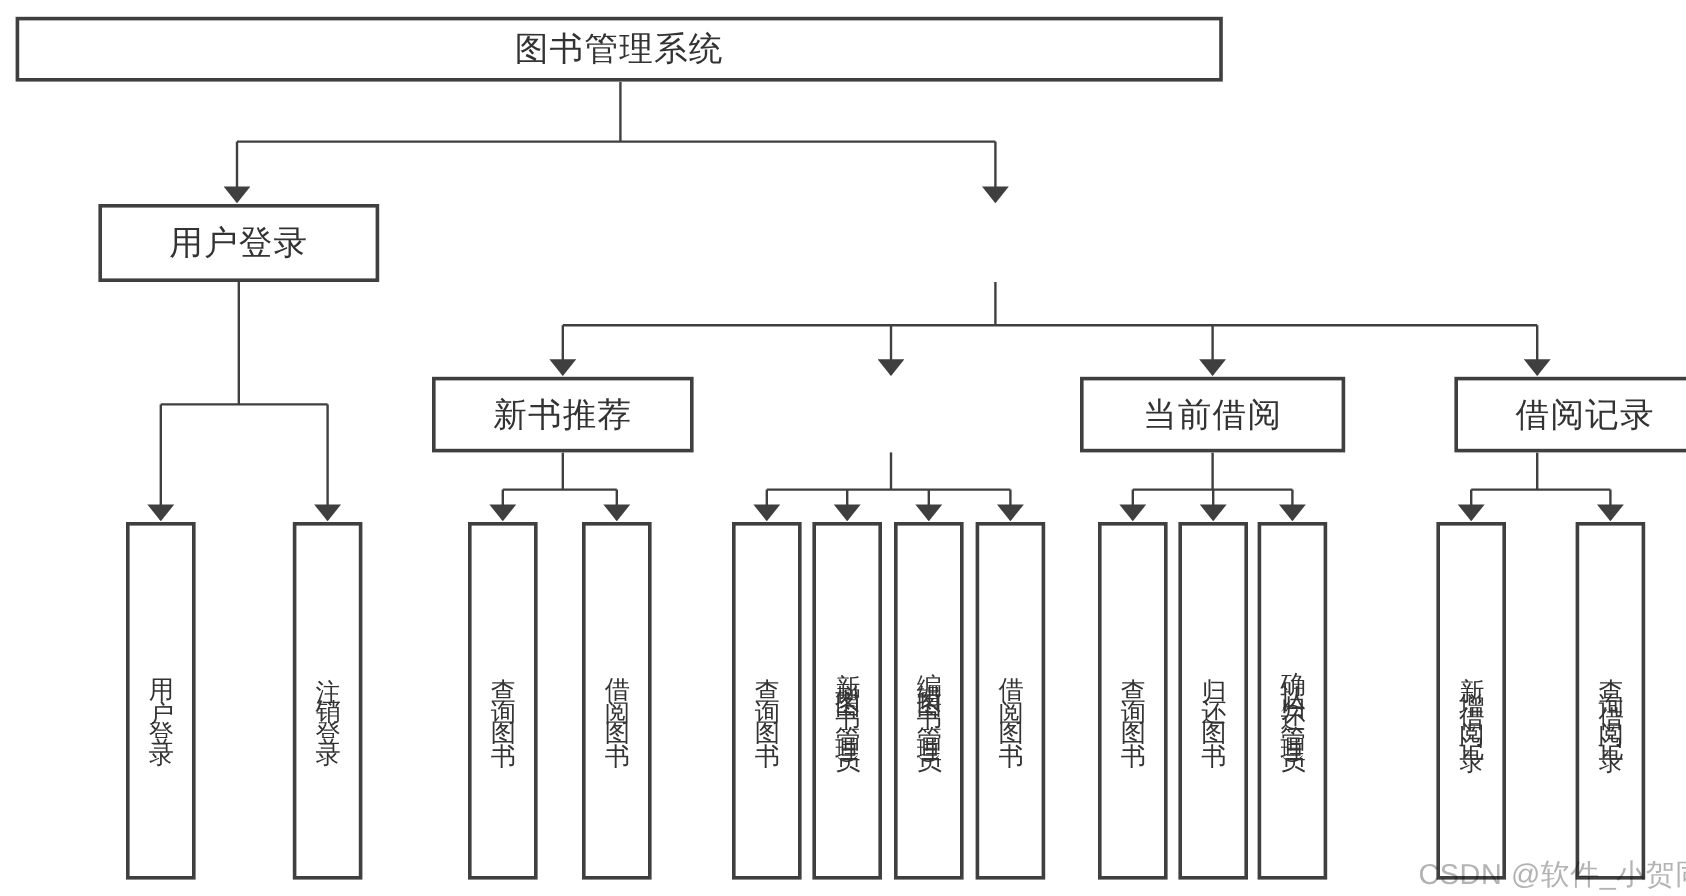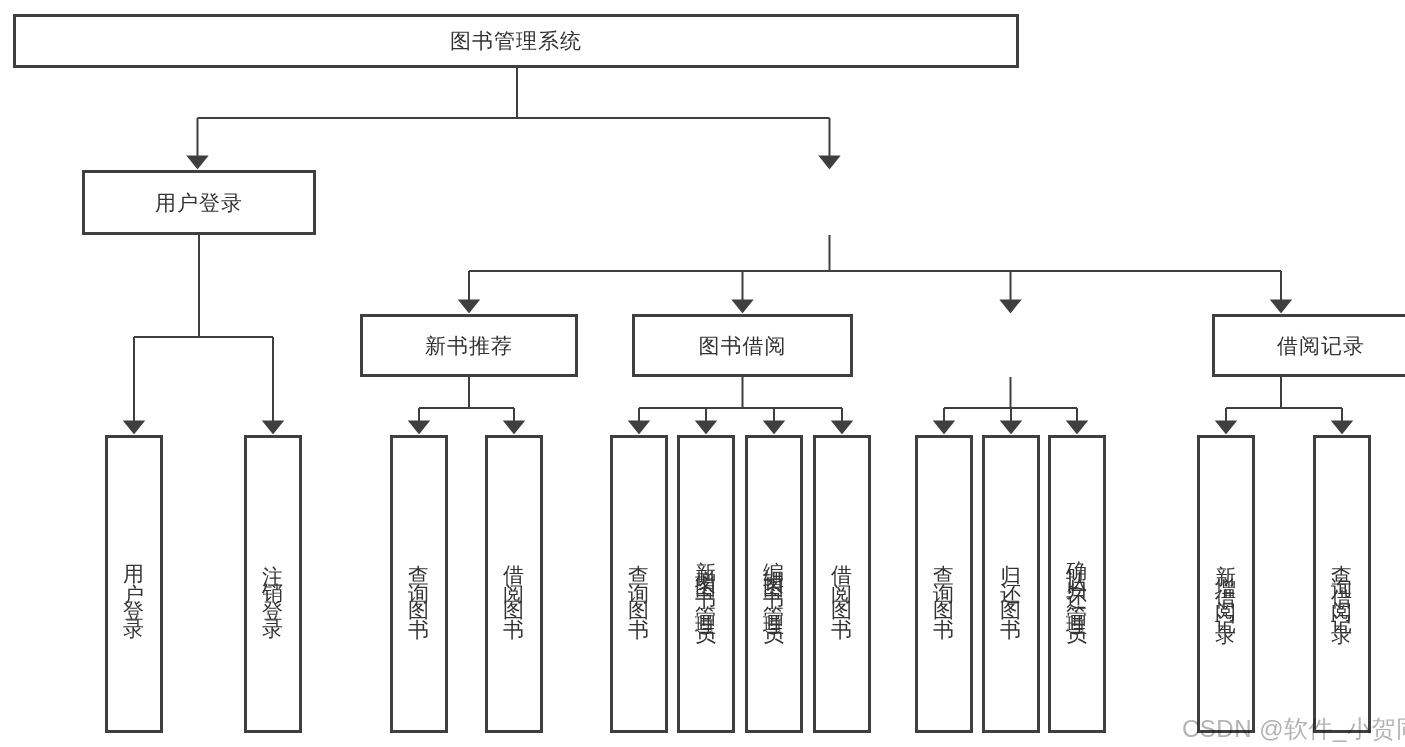--- a/index.html
+++ b/index.html
@@ -21,21 +21,21 @@
     position: absolute;
     box-sizing: border-box;
     border: 3px solid #3f3f3f;
     background: #ffffff;
     display: flex;
     align-items: center;
     justify-content: center;
     color: #333333;
   }
   .hlabel {
-    font-size: 21px;
+    font-size: 28px;
     letter-spacing: 1px;
     white-space: nowrap;
   }
   .vlabel {
     writing-mode: vertical-rl;
     text-orientation: mixed;
     font-size: 21px;
     line-height: 1;
     white-space: nowrap;
   }
@@ -129,22 +129,22 @@
     <span class="hlabel">图书管理系统</span>
   </div>
 
   <div class="box l2a">
     <span class="hlabel">用户登录</span>
   </div>
 
   <div class="box l3 l3a">
     <span class="hlabel">新书推荐</span>
   </div>
-  <div class="box l3 l3b">
-    <span class="hlabel">图书借阅</span>
+  <div class="box l3 l3c">
+    <span class="hlabel">当前借阅</span>
   </div>
   <div class="box l3 l3d">
     <span class="hlabel">借阅记录</span>
   </div>
 
   <div class="box leaf g1a">
     <span class="vlabel chars4">用户登录</span>
   </div>
   <div class="box leaf g1b">
     <span class="vlabel chars4">注销登录</span>

